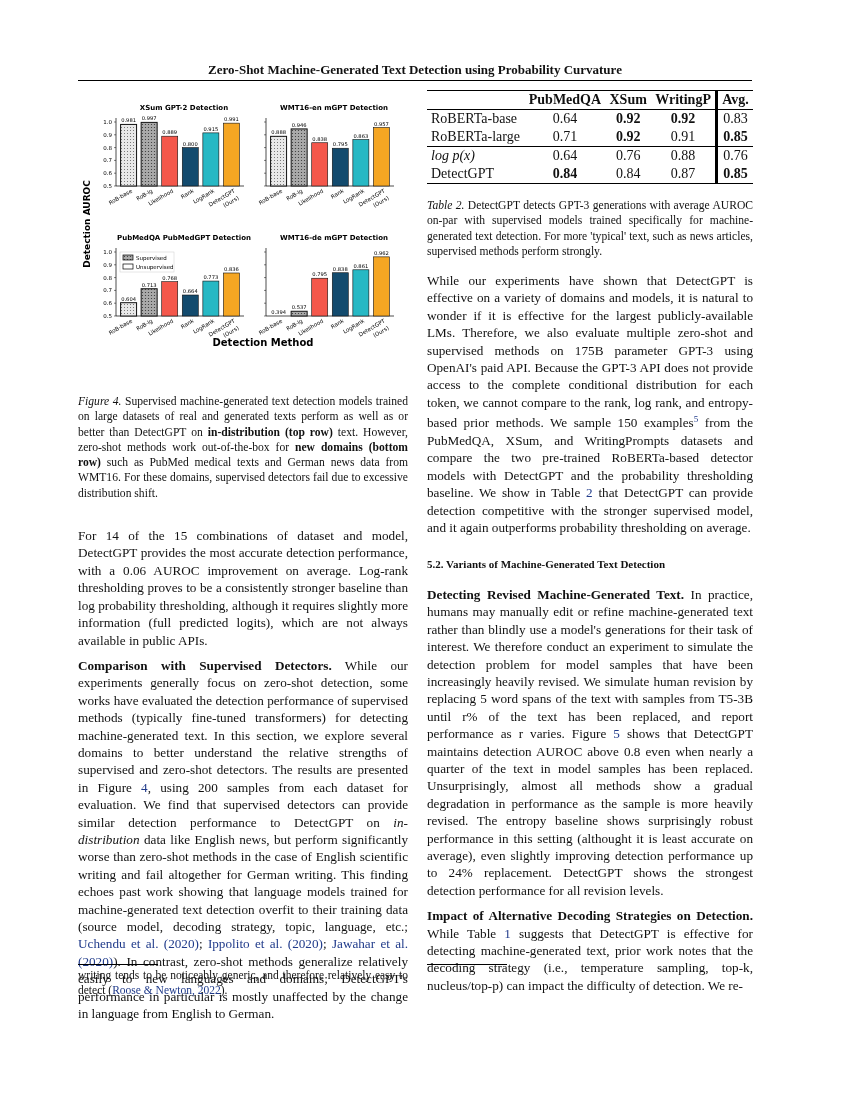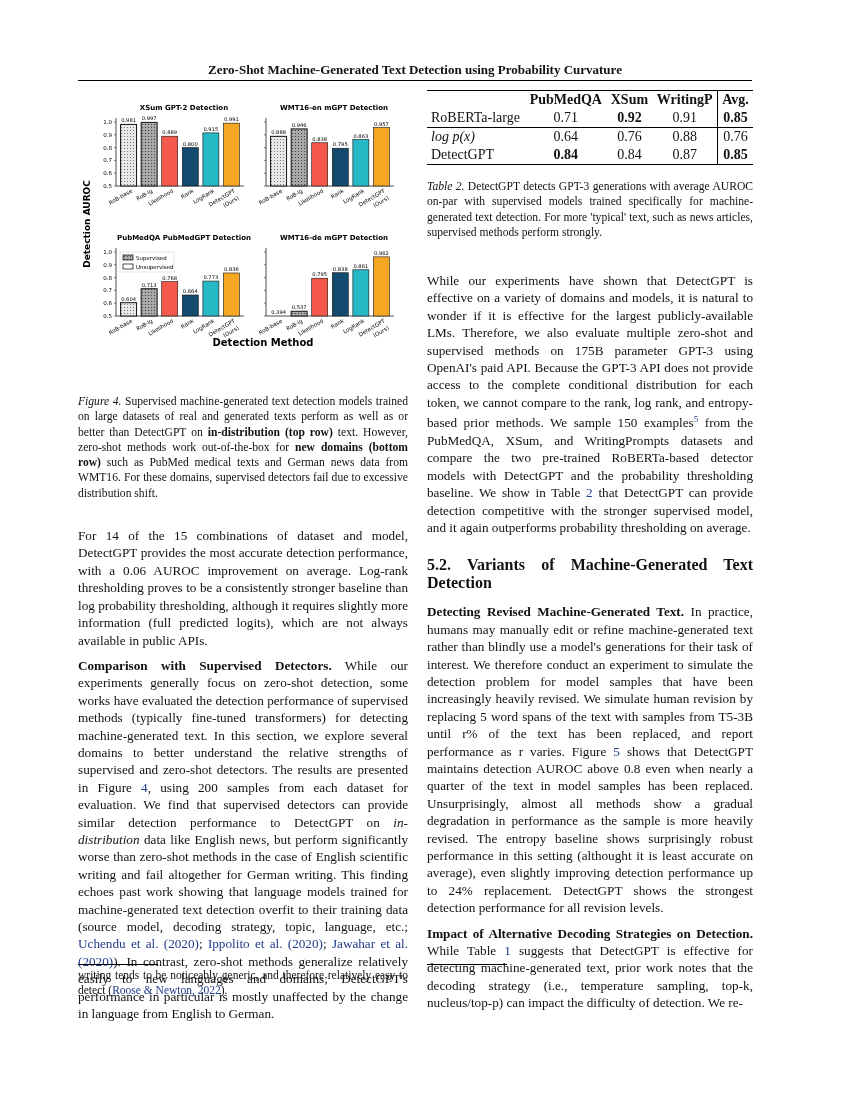--- a/index.html
+++ b/index.html
@@ -15,25 +15,25 @@
   .cite { color:#1f3a8a; }
   .caption { font-size:11.6px; line-height:15.3px; text-align:justify;margin-top:44px; }
   .caption i { font-style:italic; }
   .fig { position:absolute; left:78px; top:96px; width:340px; height:255px; }
   .fig svg text { font-family:"DejaVu Sans", sans-serif; }
   .tbl { position:absolute; left:427px; top:90px; width:326px; }
   table { border-collapse:collapse; width:100%; font-size:14px; }
   td, th { padding:1px 4px; }
   th { font-weight:bold; }
   .num { text-align:center; }
-  .vl { border-left:1px solid #000000; }
+  .vl { border-left:3px solid #000000; }
   .top-rule td, .top-rule th { border-top:1.5px solid #000; }
   .mid-rule td { border-top:1px solid #000; }
   .bot-rule td { border-bottom:1.5px solid #000; }
-  h3 { font-size:16px; margin:0; font-weight:bold; }
+  h3 { font-size:11px; margin:0; font-weight:bold; }
   .fn-rule { width:80px; height:1px; background:#000; margin-bottom:3px; }
   .fn { font-size:11.5px; line-height:15px; }
 </style>
 </head>
 <body>
 
 <div class="header">Zero-Shot Machine-Generated Text Detection using Probability Curvature</div>
 <div class="header-rule"></div>
 
 <div class="fig">
@@ -195,20 +195,27 @@
 <div class="tbl">
   <table id="t2">
     <tbody>
         <tr class="top-rule">
       <th></th>
       <th class="num">PubMedQA</th>
       <th class="num">XSum</th>
       <th class="num">WritingP</th>
       <th class="num vl">Avg.</th>
     </tr>
+    <tr class="mid-rule">
+      <td>RoBERTa-base</td>
+      <td class="num">0.64</td>
+      <td class="num" style="font-weight:bold">0.92</td>
+      <td class="num" style="font-weight:bold">0.92</td>
+      <td class="num vl">0.83</td>
+    </tr>
     <tr>
       <td>RoBERTa-large</td>
       <td class="num">0.71</td>
       <td class="num" style="font-weight:bold">0.92</td>
       <td class="num">0.91</td>
       <td class="num vl" style="font-weight:bold">0.85</td>
     </tr>
     <tr class="mid-rule">
       <td style="font-style:italic">log p(x)</td>
       <td class="num">0.64</td>

